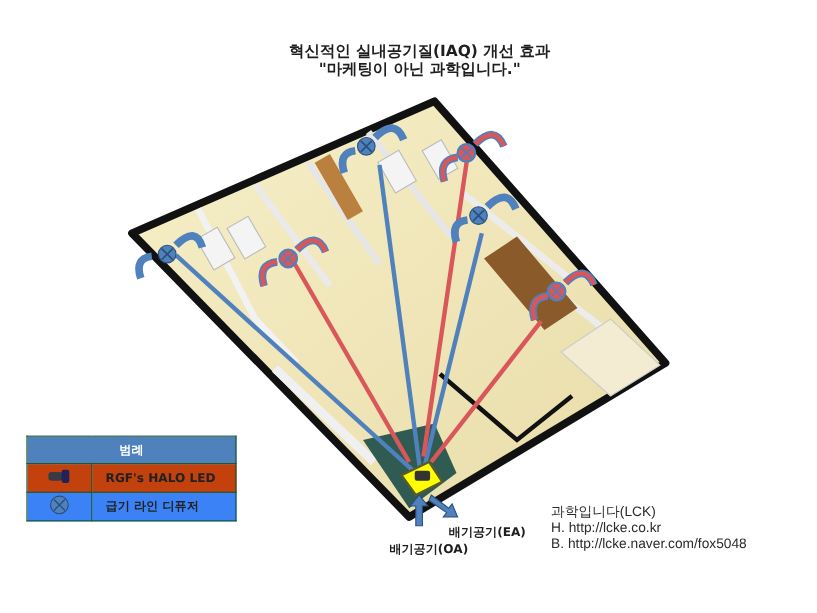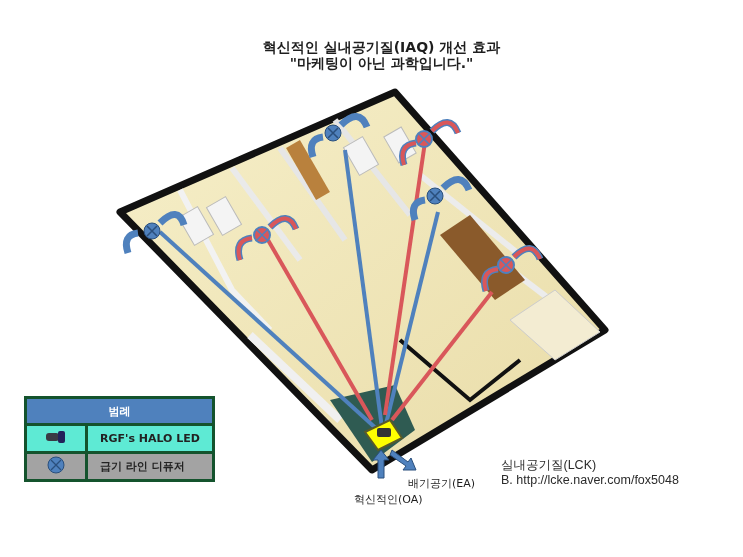--- a/index.html
+++ b/index.html
@@ -3,27 +3,27 @@
 <meta charset="utf-8">
 <style>
   html, body { margin:0; padding:0; background:#ffffff; }
   body { width:743px; height:557px; position:relative; overflow:hidden; font-family:"DejaVu Sans", sans-serif; }
   .title { position:absolute; left:0; width:743px; text-align:center; font-weight:bold; color:#1e1e1e; font-size:14px; line-height:15px; }
   .title.l1 { top:40px; left:10px; }
   .title.l2 { top:56px; left:10px; }
   svg.plan { position:absolute; left:0; top:0; }
   .legend { position:absolute; left:24px; top:396px; width:191px; border-collapse:collapse; font-size:11px; }
   .legend .hdr { background:#4f81bd; color:#fff; font-weight:bold; text-align:center; height:24px; }
-  .legend td { border:3px solid #14532d; padding:0; height:25px; }
-  .legend tr.odd td { background:#5eead4; }
-  .legend tr.even td { background:#a3a3a3;margin-top:18px; }
+  .legend td { border:1px solid #14532d; padding:0; height:25px; }
+  .legend tr.odd td { background:#c2410c; }
+  .legend tr.even td { background:#3b82f6;margin-top:18px; }
   .legend td.ic { width:58px; text-align:center; }
   .legend td.lb { padding-left:12px; font-weight:bold; color:#222; }
   .contact { position:absolute; left:501px; top:458px; font-family:"Liberation Sans", sans-serif; font-size:12.5px; line-height:14.5px; color:#2b2b2b; }
-  .flowlabel { position:absolute; font-size:11px; font-weight:normal; color:#1e1e1e; }
+  .flowlabel { position:absolute; font-size:11px; font-weight:bold; color:#1e1e1e; }
 </style>
 </head>
 <body>
 
 <div class="title l1">혁신적인 실내공기질(IAQ) 개선 효과</div>
 <div class="title l2">"마케팅이 아닌 과학입니다."</div>
 
 <svg class="plan" width="743" height="557" viewBox="0 0 743 557">
   <defs>
     <linearGradient id="floor" x1="0" y1="0" x2="1" y2="1">
@@ -118,21 +118,21 @@
     <rect x="377" y="428" width="14" height="9" rx="2" fill="#333"></rect>
   </g>
 
   <g fill="#4f81bd" stroke="#2a4f7c" stroke-width="1">
     <polygon points="378,478 384,478 384,460 389,460 381,450 373,460 378,460"></polygon>
     <polygon points="392,450 408,462 411,458 416,470 403,470 406,466 390,455"></polygon>
   </g>
 </svg>
 
 <div class="flowlabel" style="left:408px; top:476px;">배기공기(EA)</div>
-<div class="flowlabel" style="left:354px; top:492px;">혁신적인(OA)</div>
+<div class="flowlabel" style="left:354px; top:492px;">배기공기(OA)</div>
 
 <table class="legend">
   <tbody>
       <tr>
         <td class="hdr" colspan="2">범례</td>
       </tr>
   <tr class="odd">
     <td class="ic"><svg width="22" height="14" viewBox="0 0 22 14">
             <rect x="1" y="3" width="13" height="8" rx="3" fill="#3a3a44"></rect>
             <rect x="13" y="1" width="7" height="12" rx="2" fill="#22225a"></rect>
@@ -143,15 +143,16 @@
     <td class="ic"><svg width="18" height="18" viewBox="0 0 18 18">
             <circle cx="9" cy="9" r="8" fill="#4f81bd" stroke="#2a4f7c"></circle>
             <path d="M4,4 L14,14 M14,4 L4,14" stroke="#2a4f7c" stroke-width="1.3"></path>
           </svg></td>
     <td class="lb">급기 라인 디퓨저</td>
   </tr>
 </tbody>
   </table>
 
 <div class="contact">
-  <div>실내공기질(LCK)</div>
+  <div>과학입니다(LCK)</div>
+  <div>H. http://lcke.co.kr</div>
   <div>B. http://lcke.naver.com/fox5048</div>
 </div>
 
 </body></html>

